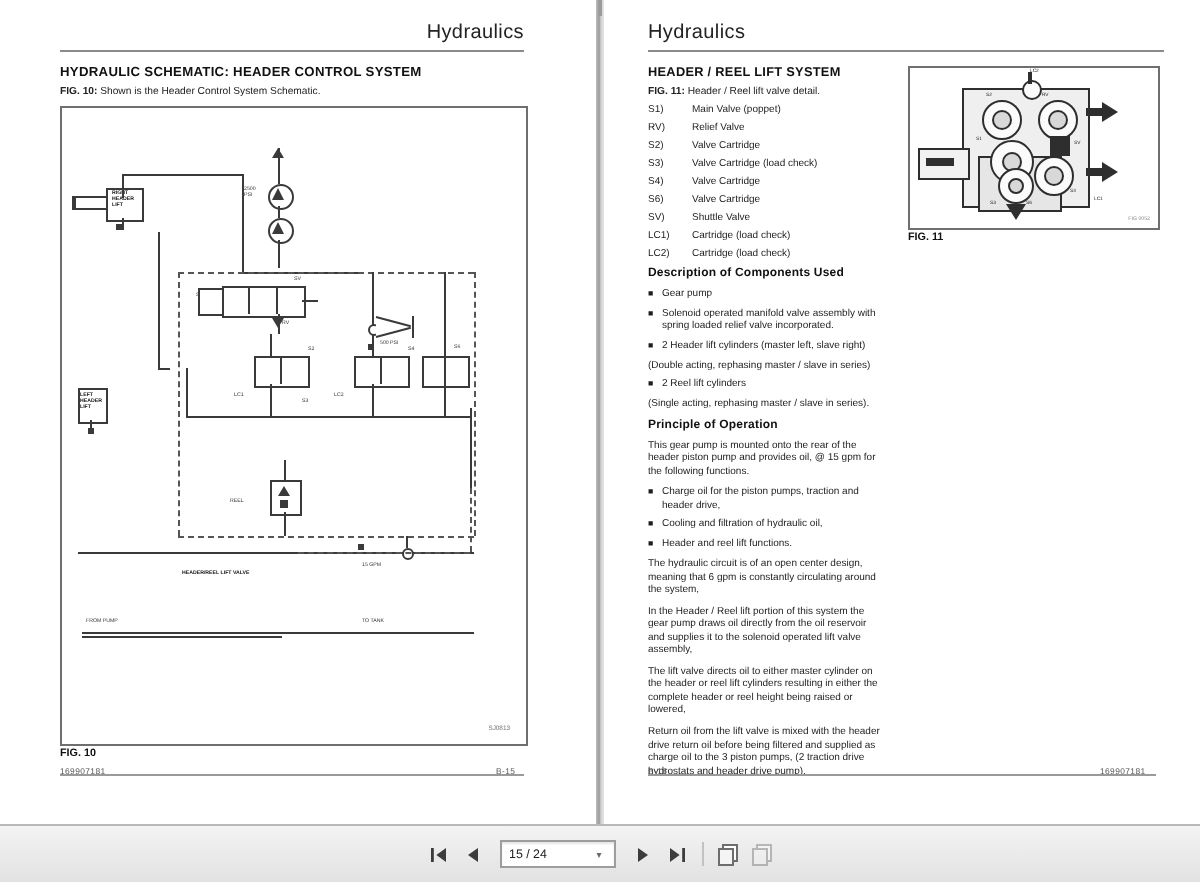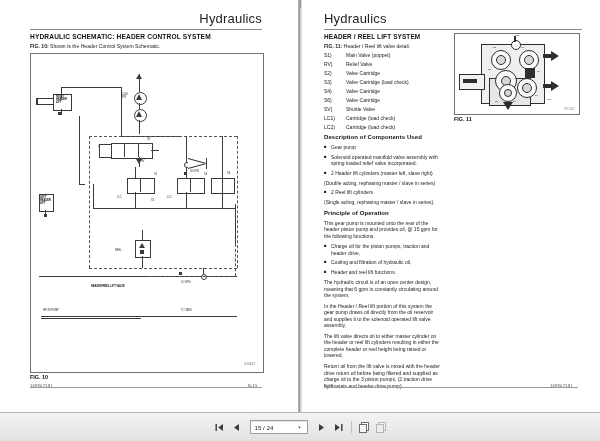--- a/index.html
+++ b/index.html
@@ -15,21 +15,21 @@
   .pages{position:absolute;left:0;top:0;width:600px;height:413px;display:flex;}
   .page{background:#ffffff;position:relative;overflow:hidden;}
   .page-left{width:298px;height:413px;}
   .gutter{width:4px;height:413px;background:linear-gradient(to right,#bdbdbd,#9a9a9a 40%,#cfcfcf 60%,#e6e6e6);}
   .page-right{width:298px;height:413px;}
 
   .page-inner{position:absolute;}
 
   
   .runhead{
-    font-size:13px;color:#222;letter-spacing:.2px;
+    font-size:10px;color:#222;letter-spacing:.2px;
   }
   .runhead-rule{height:1px;background:#8a8a8a;margin-top:3px;}
 
   
   .sec-title{font-size:6.6px;font-weight:bold;color:#111;letter-spacing:.15px;}
   .fig-line{font-size:5.1px;color:#222;margin-top:3px;}
   .fig-line b{font-weight:bold;}
 
   
   .schem-frame{

